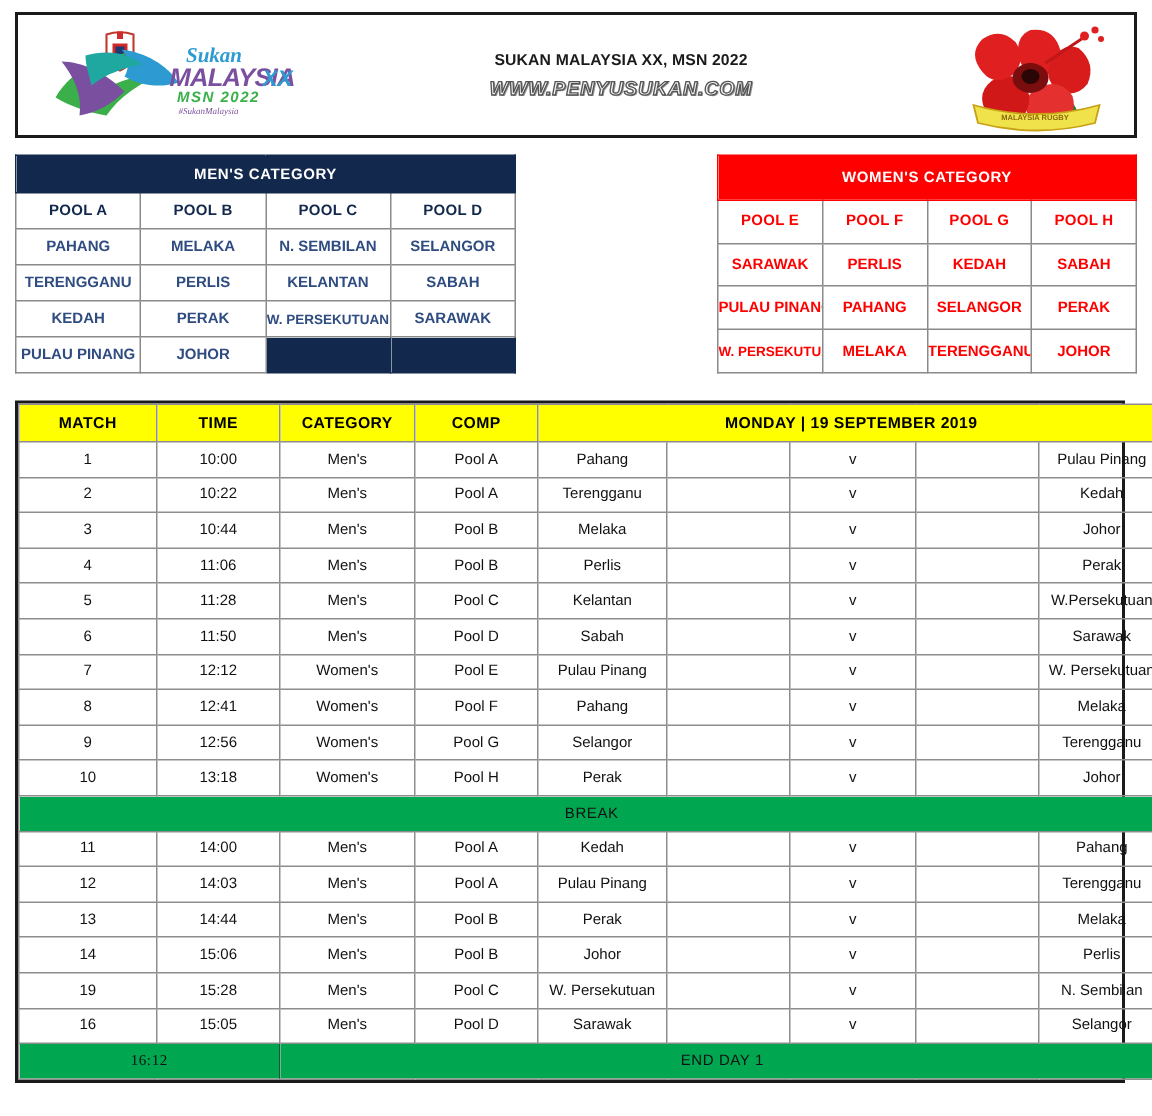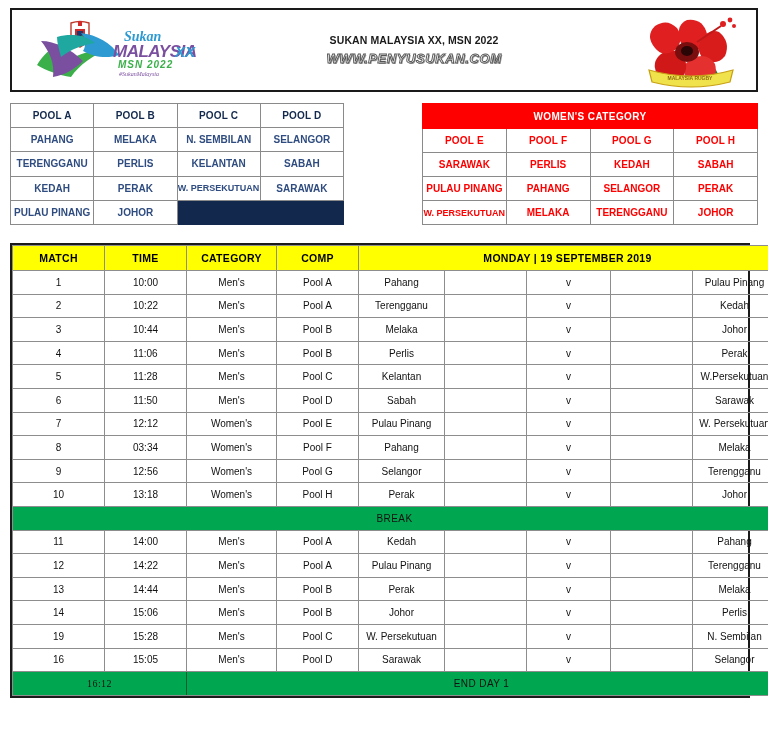--- a/index.html
+++ b/index.html
@@ -68,21 +68,21 @@
   .pools-wrap {
     margin: 11px 10px 0 10px;
     display: flex;
     justify-content: space-between;
   }
   table.pool {
     border-collapse: collapse;
     table-layout: fixed;
   }
   table.pool.men { width: 334px; }
-  table.pool.women { width: 336px; }
+  table.pool.women { width: 280px; }
   table.pool td, table.pool th {
     border: 1px solid #8a8a8a;
     text-align: center;
     padding: 0;
     height: 24px;
     font-size: 10px;
     font-weight: bold;
     box-sizing: border-box;
     overflow: hidden;
     white-space: nowrap;
@@ -240,20 +240,23 @@
         <text x="55" y="68" text-anchor="middle" font-family="'Liberation Sans',sans-serif" font-size="5" font-weight="bold" fill="#8a6a10">MALAYSIA RUGBY</text>
       </svg>
     </div>
   </div>
 </div>
 
 <div class="pools-wrap">
 
   <table class="pool men">
     <tbody>
+      <tr>
+        <td class="cat-head-men" colspan="4">MEN'S CATEGORY</td>
+      </tr>
       <tr>
         <td class="pool-col-head-men">POOL A</td>
         <td class="pool-col-head-men">POOL B</td>
         <td class="pool-col-head-men">POOL C</td>
         <td class="pool-col-head-men">POOL D</td>
       </tr>
       <tr>
         <td class="team-men">PAHANG</td>
         <td class="team-men">MELAKA</td>
         <td class="team-men">N. SEMBILAN</td>
@@ -408,21 +411,21 @@
           <td class="cat-women">Women's</td>
           <td>Pool E</td>
           <td>Pulau Pinang</td>
           <td></td>
           <td class="v-mark">v</td>
           <td></td>
           <td>W. Persekutuan</td>
         </tr>
         <tr>
           <td>8</td>
-          <td>03:34</td>
+          <td>12:41</td>
           <td class="cat-women">Women's</td>
           <td>Pool F</td>
           <td>Pahang</td>
           <td></td>
           <td class="v-mark">v</td>
           <td></td>
           <td>Melaka</td>
         </tr>
         <tr>
           <td>9</td>
@@ -455,21 +458,21 @@
           <td class="cat-men">Men's</td>
           <td>Pool A</td>
           <td>Kedah</td>
           <td></td>
           <td class="v-mark">v</td>
           <td></td>
           <td>Pahang</td>
         </tr>
         <tr>
           <td>12</td>
-          <td>14:22</td>
+          <td>14:03</td>
           <td class="cat-men">Men's</td>
           <td>Pool A</td>
           <td>Pulau Pinang</td>
           <td></td>
           <td class="v-mark">v</td>
           <td></td>
           <td>Terengganu</td>
         </tr>
         <tr>
           <td>13</td>

